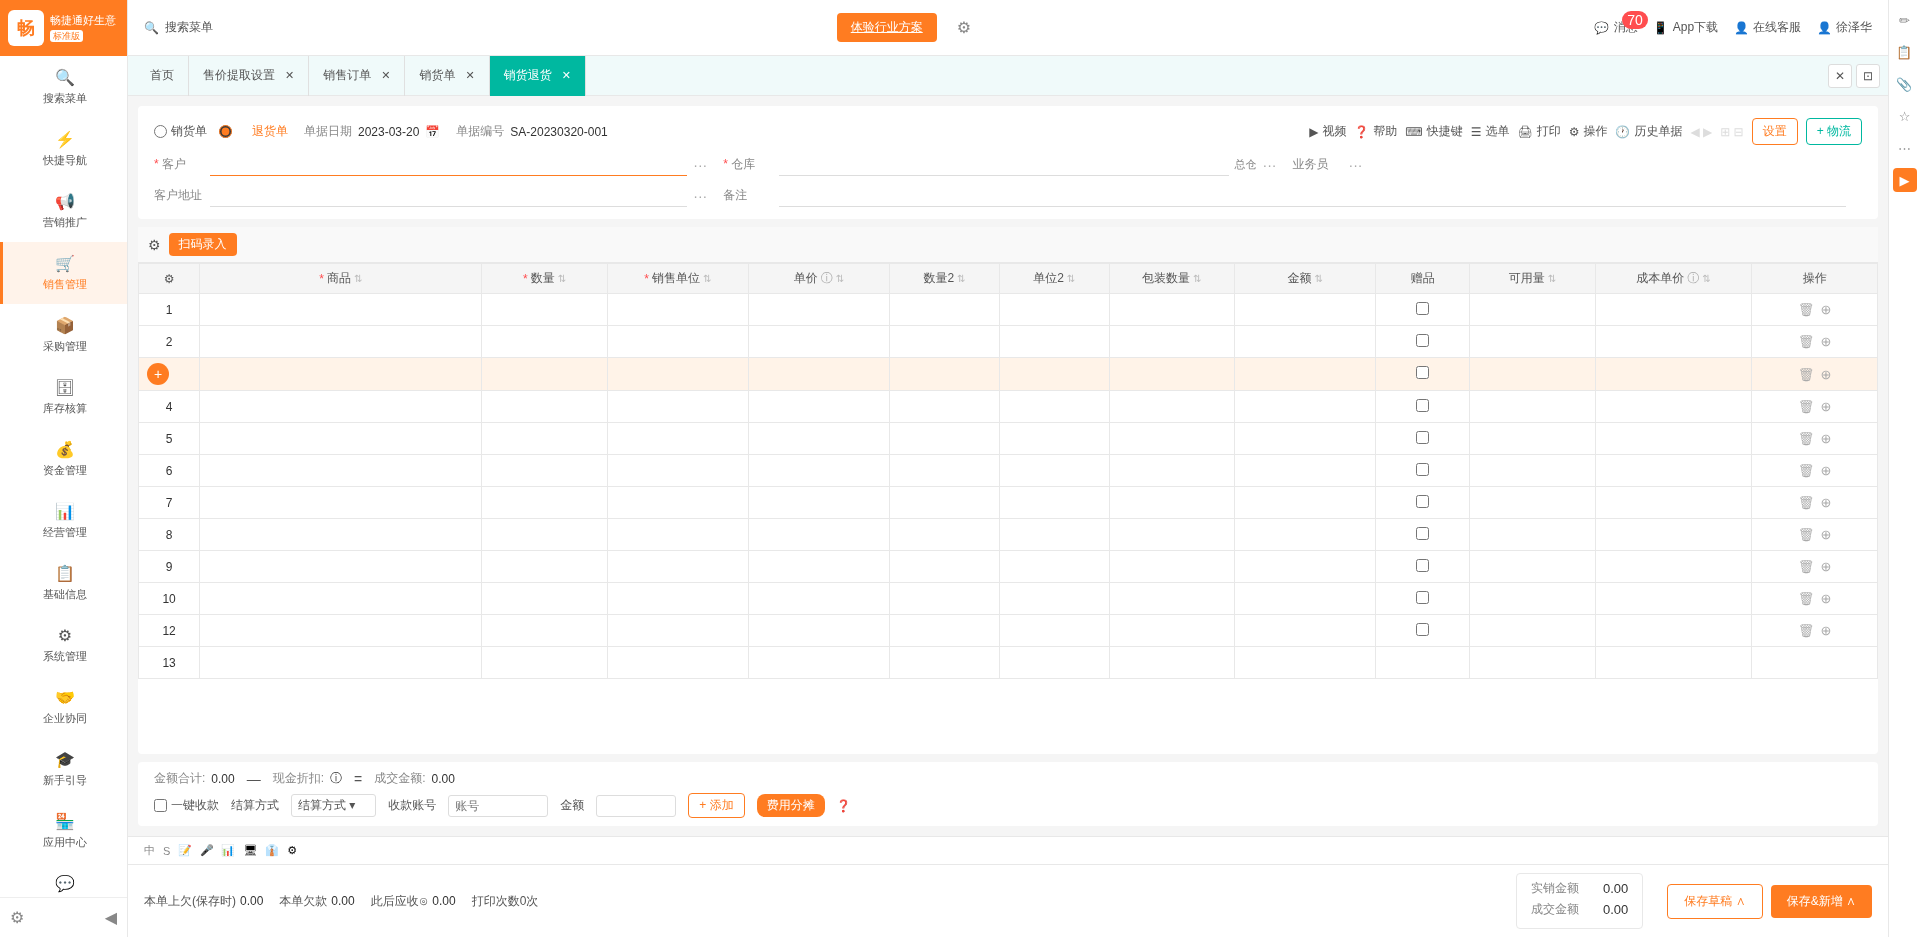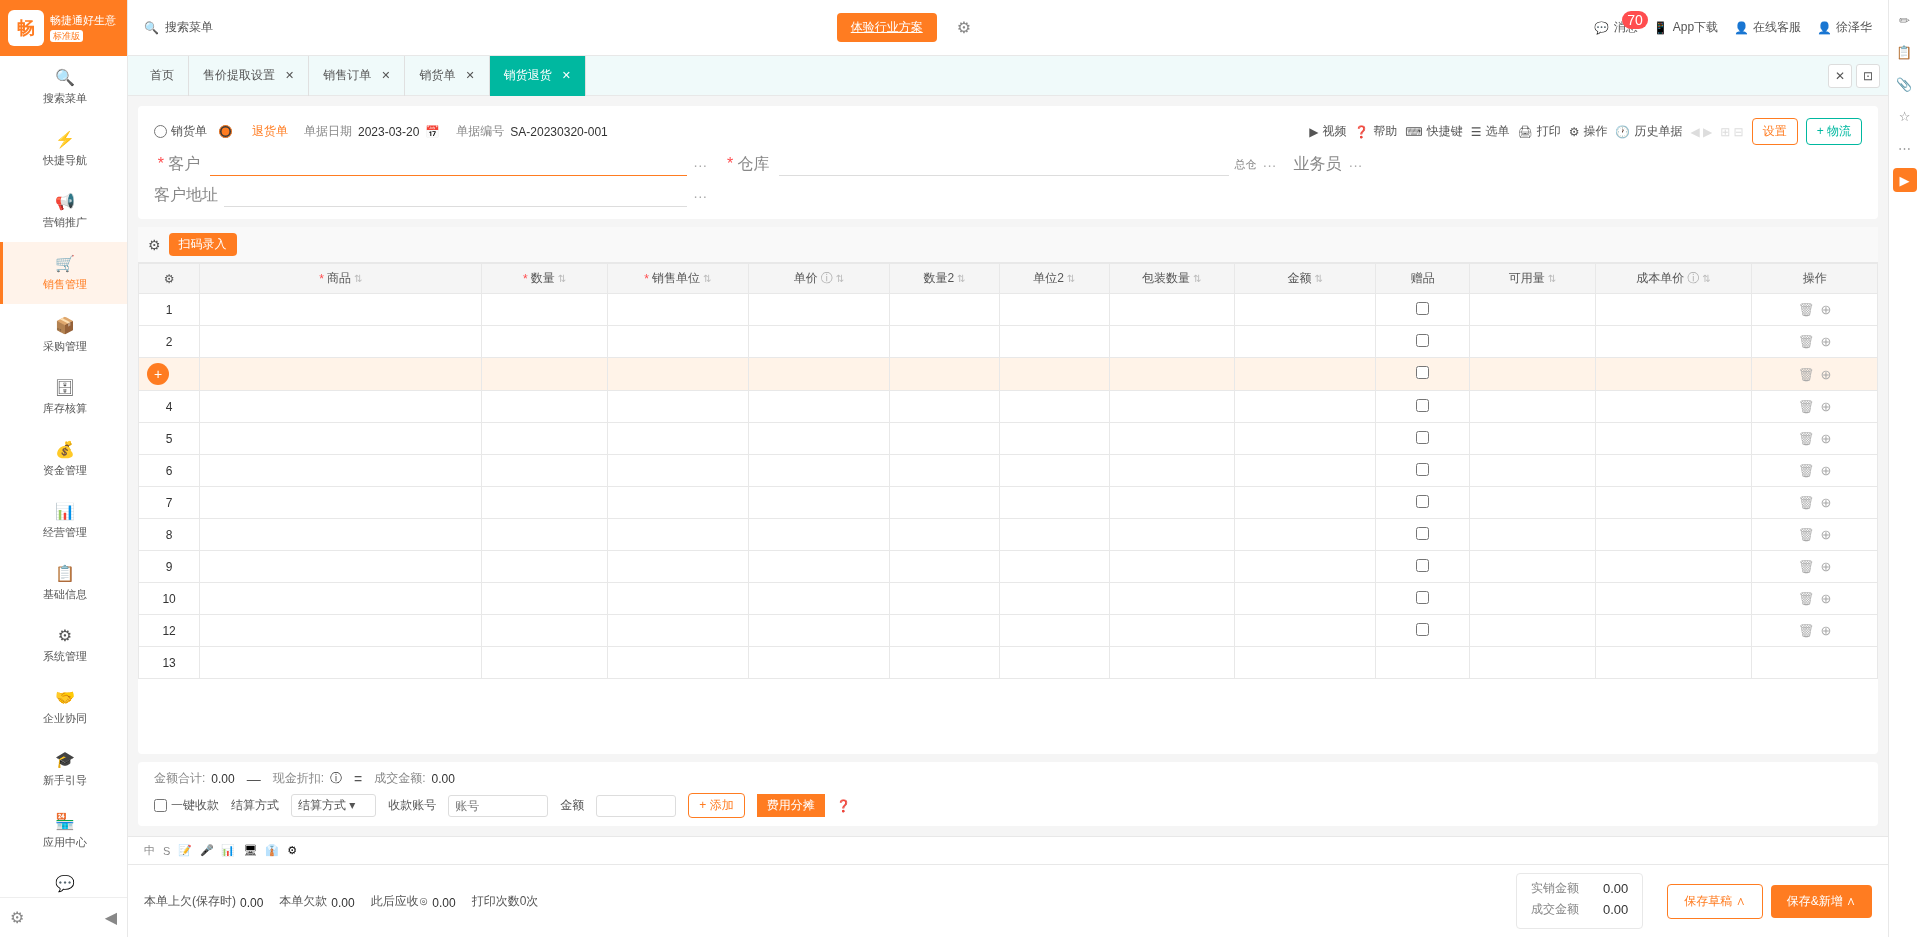--- a/index.html
+++ b/index.html
@@ -51,21 +51,21 @@
     .bill-field label { color: #888; font-size: 12px; white-space: nowrap; }
     .bill-field span { color: #333; font-size: 12px; }
     .bill-toolbar { margin-left: auto; display: flex; gap: 8px; align-items: center; }
     .bill-toolbar-item { display: flex; align-items: center; gap: 4px; color: #555; cursor: pointer; font-size: 12px; }
     .btn-setting { border: 1px solid #ff7c21; color: #ff7c21; background: #fff; border-radius: 4px; padding: 4px 10px; cursor: pointer; font-size: 12px; }
     .btn-logistics { border: 1px solid #00b8a0; color: #00b8a0; background: #fff; border-radius: 4px; padding: 4px 10px; cursor: pointer; font-size: 12px; }
 
     
     .form-fields { display: flex; flex-wrap: wrap; gap: 8px 0; }
     .form-field { display: flex; align-items: center; gap: 6px; flex: 0 0 33.33%; padding-right: 16px; }
-    .form-field label { color: #888; font-size: 16px; white-space: nowrap; min-width: 50px; text-align: center; }
+    .form-field label { color: #888; font-size: 12px; white-space: nowrap; min-width: 50px; }
     .form-field label.required::before { content: '* '; color: #ff4d4f; }
     .form-field .field-input { flex: 1; border: none; border-bottom: 1px solid #ddd; padding: 4px 6px; color: #333; outline: none; font-size: 12px; }
     .form-field .field-dots { color: #aaa; cursor: pointer; font-size: 14px; }
 
     
     .table-section { background: #fff; border-radius: 4px; flex: 1; }
     .table-header-row { display: flex; align-items: center; padding: 6px 10px; background: #f9f9f9; border-bottom: 1px solid #e8e8e8; }
     .table-settings-btn { cursor: pointer; color: #555; font-size: 14px; }
     .scan-btn { background: #ff7c21; color: #fff; border: none; border-radius: 4px; padding: 3px 10px; cursor: pointer; font-size: 12px; margin-left: 8px; }
 
@@ -84,25 +84,25 @@
     .footer-card { background: #fff; border-radius: 4px; padding: 8px 16px; }
     .footer-row1 { display: flex; align-items: center; gap: 12px; margin-bottom: 6px; }
     .footer-field { display: flex; align-items: center; gap: 6px; }
     .footer-field label { color: #888; font-size: 12px; white-space: nowrap; }
     .footer-field span { color: #333; font-size: 12px; }
     .eq-sign { color: #555; font-size: 14px; }
     .footer-row2 { display: flex; align-items: center; gap: 12px; }
     .checkbox-item { display: flex; align-items: center; gap: 4px; color: #555; cursor: pointer; }
     .footer-input { border: 1px solid #ddd; border-radius: 3px; padding: 3px 6px; width: 100px; outline: none; font-size: 12px; }
     .btn-add-fee { background: #fff; color: #ff7c21; border: 1px solid #ff7c21; border-radius: 4px; padding: 3px 10px; cursor: pointer; font-size: 12px; }
-    .btn-fee-split { background: #ff7c21; color: #fff; border: none; border-radius: 0; padding: 3px 10px; cursor: pointer; font-size: 12px; }
+    .btn-fee-split { background: #ff7c21; color: #fff; border: none; border-radius: 8px; padding: 3px 10px; cursor: pointer; font-size: 12px; }
 
     
     .bottom-bar { background: #fff; border-top: 1px solid #e8e8e8; padding: 8px 16px; display: flex; align-items: center; gap: 16px; }
-    .bottom-stat { display: flex; align-items: flex-end; gap: 4px; color: #555; font-size: 12px; }
+    .bottom-stat { display: flex; align-items: center; gap: 4px; color: #555; font-size: 12px; }
     .bottom-stat span.val { color: #333; }
     .bottom-actions { margin-left: auto; display: flex; gap: 8px; align-items: center; }
     .btn-save-draft { background: #fff; border: 1px solid #ff7c21; color: #ff7c21; border-radius: 4px; padding: 8px 16px; cursor: pointer; font-size: 12px; }
     .btn-save-new { background: #ff7c21; color: #fff; border: none; border-radius: 4px; padding: 8px 16px; cursor: pointer; font-size: 12px; }
 
     
     .right-panel { width: 32px; background: #fff; border-left: 1px solid #e8e8e8; display: flex; flex-direction: column; align-items: center; padding: 8px 4px; gap: 8px; }
     .right-panel-item { width: 24px; height: 24px; display: flex; align-items: center; justify-content: center; cursor: pointer; color: #888; font-size: 13px; }
     .summary-row { display: flex; justify-content: space-between; gap: 24px; align-items: center; margin-bottom: 4px; }
     .summary-label { color: #888; font-size: 12px; }
@@ -323,20 +323,24 @@
           <span class="field-dots">···</span>
         </div>
         <div class="form-field">
           <label>业务员</label>
           <span class="field-dots">···</span>
         </div>
         <div class="form-field">
           <label>客户地址</label>
           <input class="field-input" type="text" style="">
           <span class="field-dots">···</span>
+        </div>
+        <div class="form-field" style="flex: 0 0 66.66%;">
+          <label>备注</label>
+          <input class="field-input" type="text" style="flex: 1 1 0%;">
         </div>
       </div>
     </div>
 
     <div class="table-section">
       <div class="table-header-row">
         <span class="table-settings-btn">⚙</span>
         <button class="scan-btn">扫码录入</button>
       </div>
       <div class="table-wrapper">

